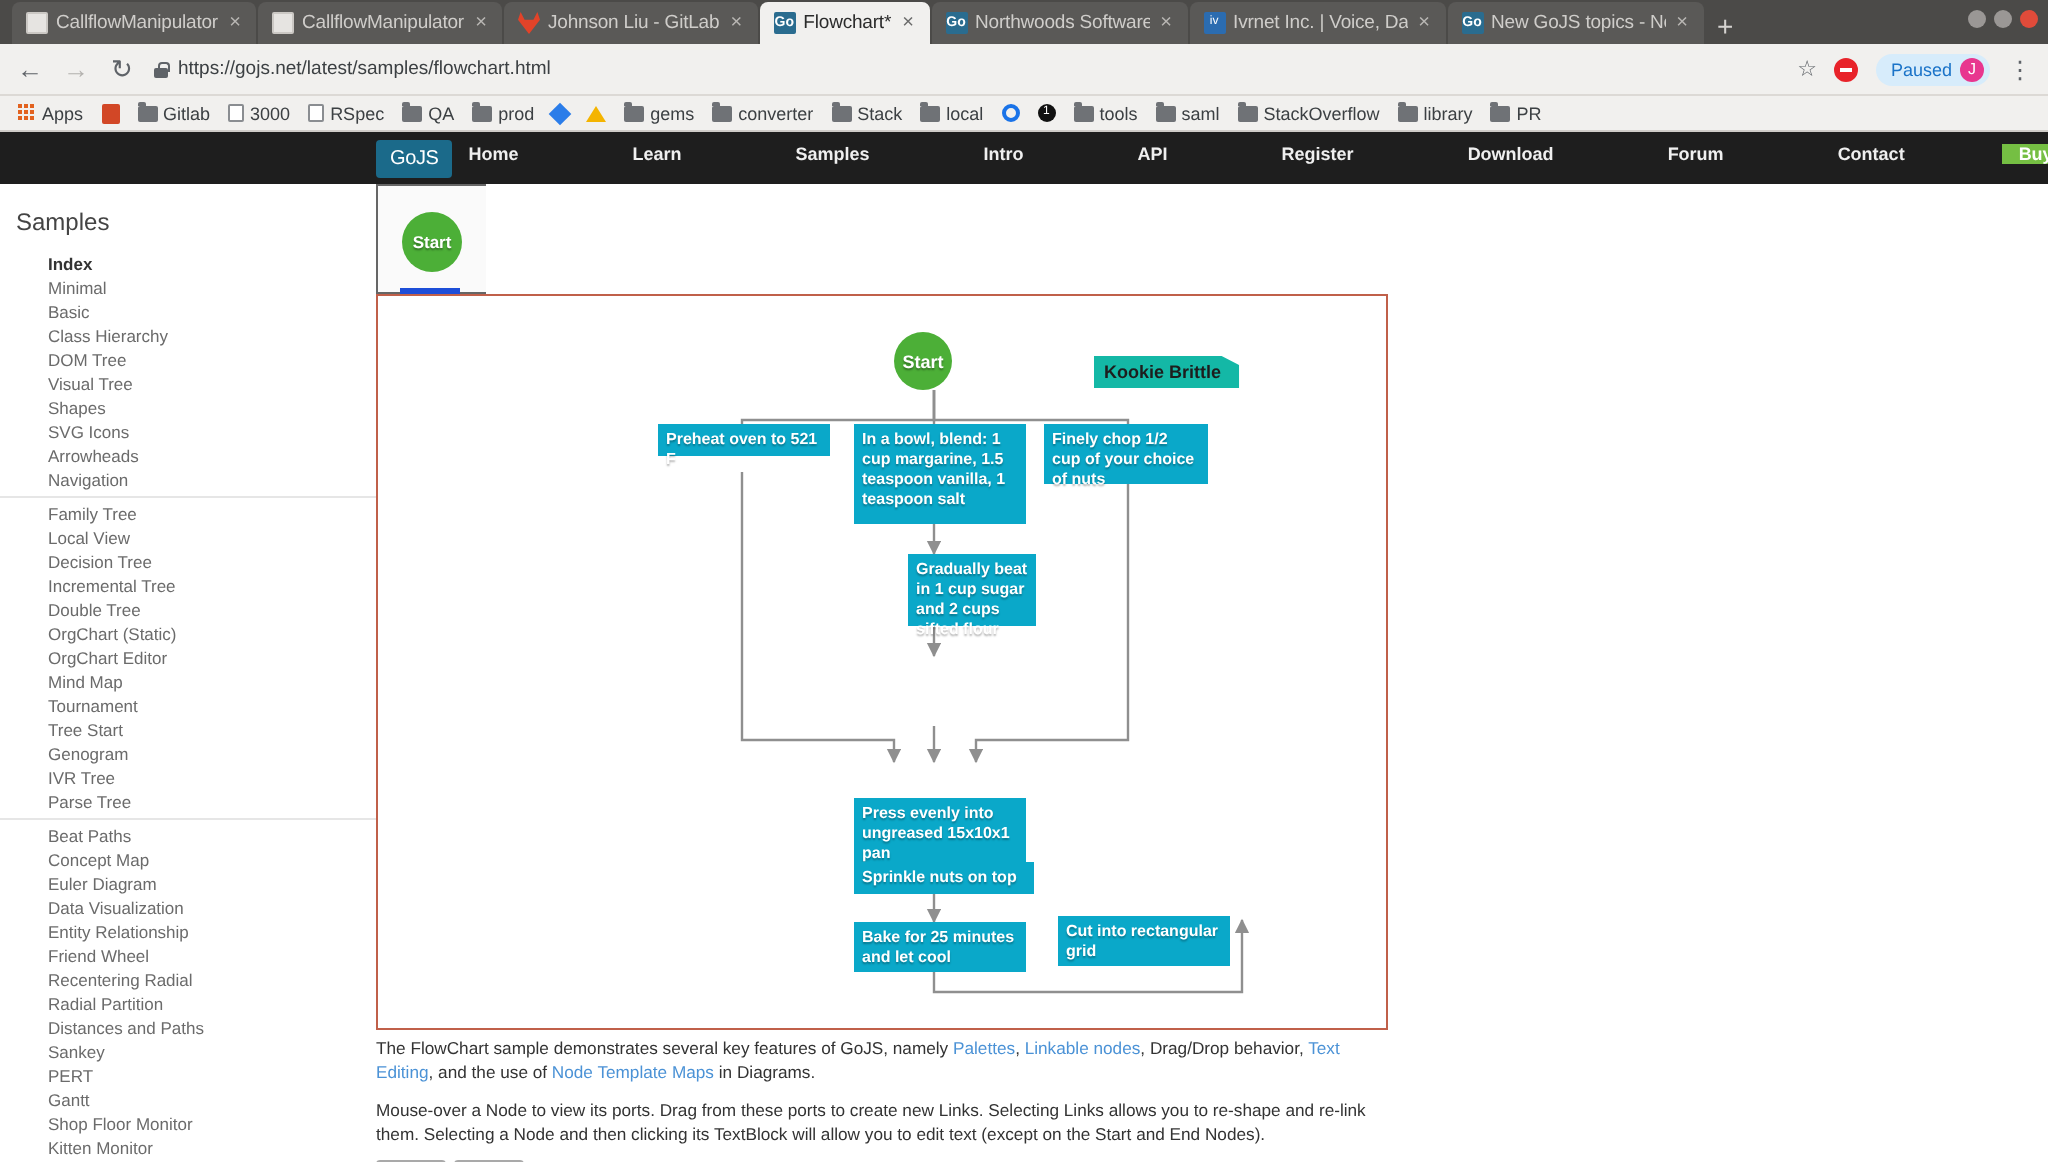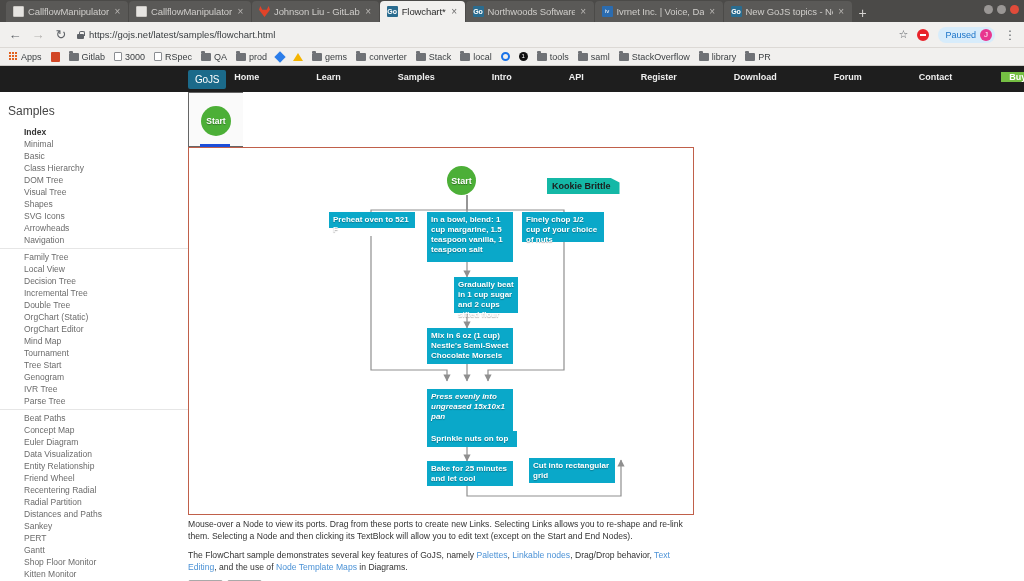--- a/index.html
+++ b/index.html
@@ -708,37 +708,36 @@
           <div class="dcomment" style="left:358px;top:15px;">Kookie Brittle</div>
 
           <div class="dnode" style="left:140px;top:64px;width:86px;height:16px;">Preheat oven to 521 F</div>
 
           <div class="dnode" style="left:238px;top:64px;width:86px;height:50px;">In a bowl, blend: 1 cup margarine, 1.5 teaspoon vanilla, 1 teaspoon salt</div>
 
           <div class="dnode" style="left:333px;top:64px;width:82px;height:30px;">Finely chop 1/2 cup of your choice of nuts</div>
 
           <div class="dnode" style="left:238px;top:129px;width:64px;height:36px;margin-left:27px;">Gradually beat in 1 cup sugar and 2 cups sifted flour</div>
 
-          <div class="dnode" style="left:238px;top:180px;width:86px;height:36px;">Mix in 6 oz (1 cup) Nestle's Semi-Sweet Chocolate Morsels</div>
-
-          <div class="dnode" style="left:238px;top:241px;width:86px;height:45px;font-style:italic;">Press evenly into ungreased 15x10x1 pan</div>
+
+          <div class="dnode" style="left:238px;top:251px;width:86px;height:45px;">Press evenly into ungreased 15x10x1 pan</div>
 
           <div class="dnode" style="left:238px;top:283px;width:90px;height:16px;">Sprinkle nuts on top</div>
 
           <div class="dnode" style="left:238px;top:313px;width:86px;height:25px;">Bake for 25 minutes and let cool</div>
 
           <div class="dnode" style="left:340px;top:310px;width:86px;height:25px;">Cut into rectangular grid</div>
 
           <div class="dcircle" style="left:259px;top:378px;width:36px;height:36px;background:#dd1111;">Enjoy!</div>
         </div>
       </div>
 
       <div class="desc">
+        <p><span>The FlowChart sample demonstrates several key features of GoJS, namely </span><a href="#">Palettes</a><span>, </span><a href="#">Linkable nodes</a><span>, Drag/Drop behavior, </span><a href="#">Text Editing</a><span>, and the use of </span><a href="#">Node Template Maps</a><span> in Diagrams.</span></p>
         <p>Mouse-over a Node to view its ports. Drag from these ports to create new Links. Selecting Links allows you to re-shape and re-link them. Selecting a Node and then clicking its TextBlock will allow you to edit text (except on the Start and End Nodes).</p>
-        <p><span>The FlowChart sample demonstrates several key features of GoJS, namely </span><a href="#">Palettes</a><span>, </span><a href="#">Linkable nodes</a><span>, Drag/Drop behavior, </span><a href="#">Text Editing</a><span>, and the use of </span><a href="#">Node Template Maps</a><span> in Diagrams.</span></p>
       </div>
 
       <div class="savebar">
         <button class="btn">Save</button>
         <button class="btn">Load</button>
 
       </div>
 
     </div>
   </div>

